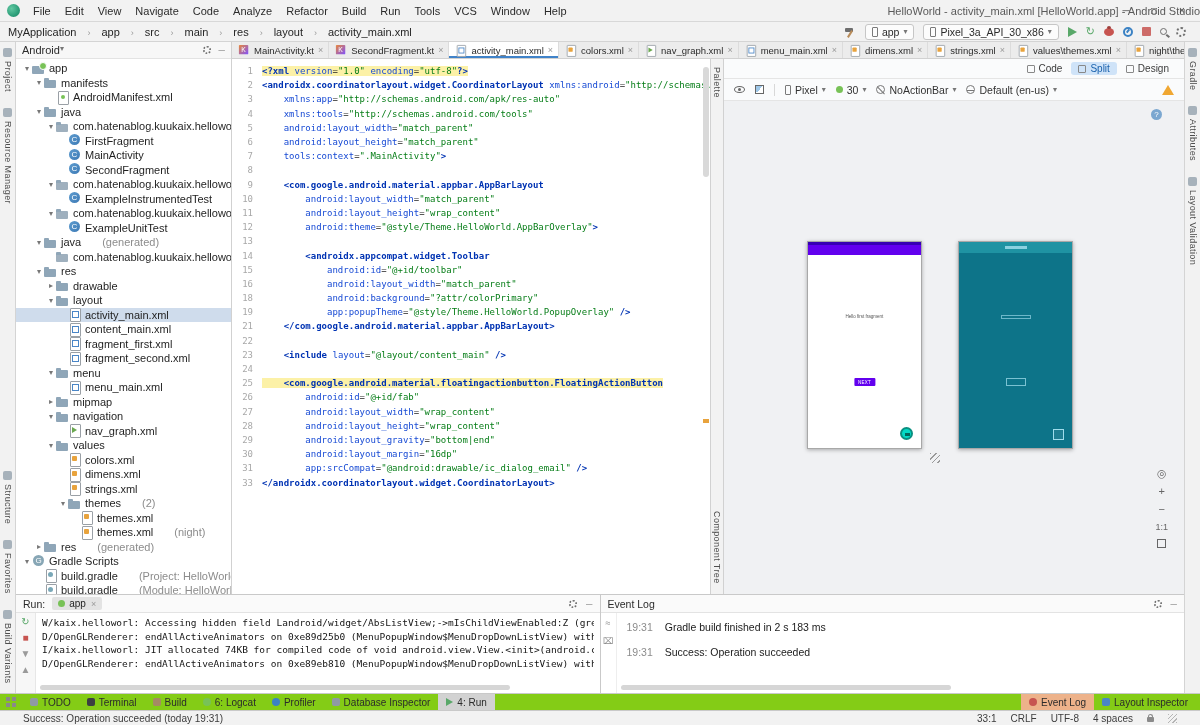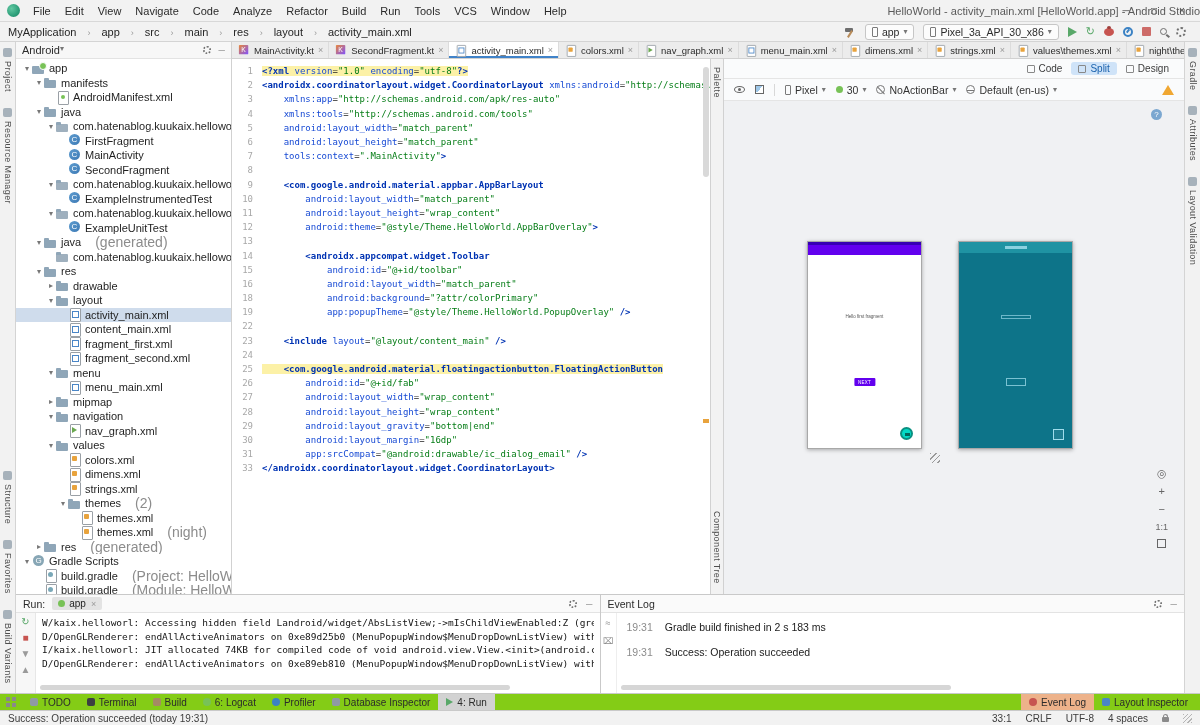--- a/index.html
+++ b/index.html
@@ -59,21 +59,21 @@
 
 .project{width:216px;flex:none;background:#fff;border-right:1px solid #d1d1d1;display:flex;flex-direction:column;min-height:0}
 .proj-head{height:17px;flex:none;display:flex;align-items:center;background:#f7f7f7;border-bottom:1px solid #e3e3e3;padding:0 6px;gap:6px}
 .proj-sel{display:flex;align-items:flex-start;gap:0;font-size:11px;color:#2b2b2b}
 .proj-actions{margin-left:auto;display:flex;align-items:center;gap:7px;color:#8a8a8a;font-size:9px}
 .tree{flex:1;overflow:hidden;padding-top:2px}
 .trow{height:14.5px;display:flex;align-items:center;white-space:nowrap;overflow:hidden;cursor:default}
 .trow.sel{background:#cfdcec}
 .chv{width:10px;flex:none;color:#777;font-size:8px;text-align:center}
 .lbl{font-size:11px;color:#1f1f1f}
-.sfx{font-size:14px;color:#8c8c8c;margin-left:14px}
+.sfx{font-size:11px;color:#8c8c8c;margin-left:21px}
 
 
 .ti{width:14px;height:13px;flex:none;position:relative;margin-right:3px}
 .ti-folder::before,.ti-module::before,.ti-package::before{content:'';position:absolute;left:0;top:4px;width:12px;height:8px;background:#8fa6b8;border-radius:1px}
 .ti-folder::after,.ti-package::after{content:'';position:absolute;left:0;top:2px;width:5px;height:3px;background:#8fa6b8;border-radius:1px 1px 0 0}
 .ti-package::before{background:#9fb0be}
 .ti-module::after{content:'';position:absolute;left:7px;top:0;width:6px;height:6px;border-radius:50%;background:#78c257;border:1px solid #fff}
 .ti-manifest::before,.ti-layout::before,.ti-values::before,.ti-nav::before,.ti-gradlefile::before{content:'';position:absolute;left:2px;top:0;width:9px;height:12px;background:#fff;border:1px solid #9aa0a6;border-radius:1px}
 .ti-manifest::after{content:'';position:absolute;left:5px;top:4px;width:4px;height:4px;border-radius:50%;background:#78c257}
 .ti-layout::after{content:'';position:absolute;left:4px;top:3px;width:5px;height:5px;border:1px solid #4a86c7}
@@ -193,21 +193,21 @@
 .bbic-run,.bbic-4-run{width:0;height:0;border-radius:0;background:none;border-left:7px solid #59a869;border-top:4px solid transparent;border-bottom:4px solid transparent}
 .bbic-build{background:#a58a63}
 .bbic-6-logcat{background:#78c257;border-radius:50%}
 .bbic-profiler{background:#3b82c4;border-radius:50%}
 .bbic-terminal{background:#3c3f41}
 .bbic-event-log{background:#c75450;border-radius:50%}
 .bbic-layout-inspector{background:#4a86c7}
 .bb-right{margin-left:auto;display:flex;height:100%}
 
 
-.statusbar{height:15px;flex:none;display:flex;align-items:center;background:#f2f2f2;border-top:1px solid #c9c9c9;padding:0 8px;font-size:10px;color:#3c3c3c}
+.statusbar{height:15px;flex:none;display:flex;align-items:center;background:#f2f2f2;border-top:1px solid #c9c9c9;padding:0 23px;font-size:10px;color:#3c3c3c}
 .sb-right{margin-left:auto;display:flex;align-items:center;gap:14px}
 .lock{width:7px;height:5px;background:#8a8a8a;position:relative;border-radius:1px;margin-top:2px}
 .lock::before{content:'';position:absolute;left:1px;top:-3px;width:3px;height:3px;border:1px solid #8a8a8a;border-bottom:none;border-radius:3px 3px 0 0}
 .grip2{width:9px;height:9px;background:repeating-linear-gradient(135deg,#b5b5b5 0 1px,transparent 1px 3px)}
 </style>
 </head>
 <body>
 
 <div class="window">
 
@@ -635,20 +635,24 @@
                   </div>
                   <div class="crow">
                     <span class="ln">18</span>
                     <span class="lt"><span><span class="c-pln">            </span><span class="c-attr">android:background</span><span class="c-pln">=</span><span class="c-str">"?attr/colorPrimary"</span></span></span>
                   </div>
                   <div class="crow">
                     <span class="ln">19</span>
                     <span class="lt"><span><span class="c-pln">            </span><span class="c-attr">app:popupTheme</span><span class="c-pln">=</span><span class="c-str">"@style/Theme.HelloWorld.PopupOverlay"</span><span class="c-pln"> </span><span class="c-tag">/&gt;</span></span></span>
                   </div>
                   <div class="crow">
+                    <span class="ln">21</span>
+                    <span class="lt"><span><span class="c-pln">    </span><span class="c-tag">&lt;/com.google.android.material.appbar.AppBarLayout</span><span class="c-tag">&gt;</span></span></span>
+                  </div>
+                  <div class="crow">
                     <span class="ln">22</span>
                     <span class="lt"><span></span></span>
                   </div>
                   <div class="crow">
                     <span class="ln">23</span>
                     <span class="lt"><span><span class="c-pln">    </span><span class="c-tag">&lt;include</span><span class="c-pln"> </span><span class="c-attr">layout</span><span class="c-pln">=</span><span class="c-str">"@layout/content_main"</span><span class="c-pln"> </span><span class="c-tag">/&gt;</span></span></span>
                   </div>
                   <div class="crow">
                     <span class="ln">24</span>
                     <span class="lt"><span></span></span>

